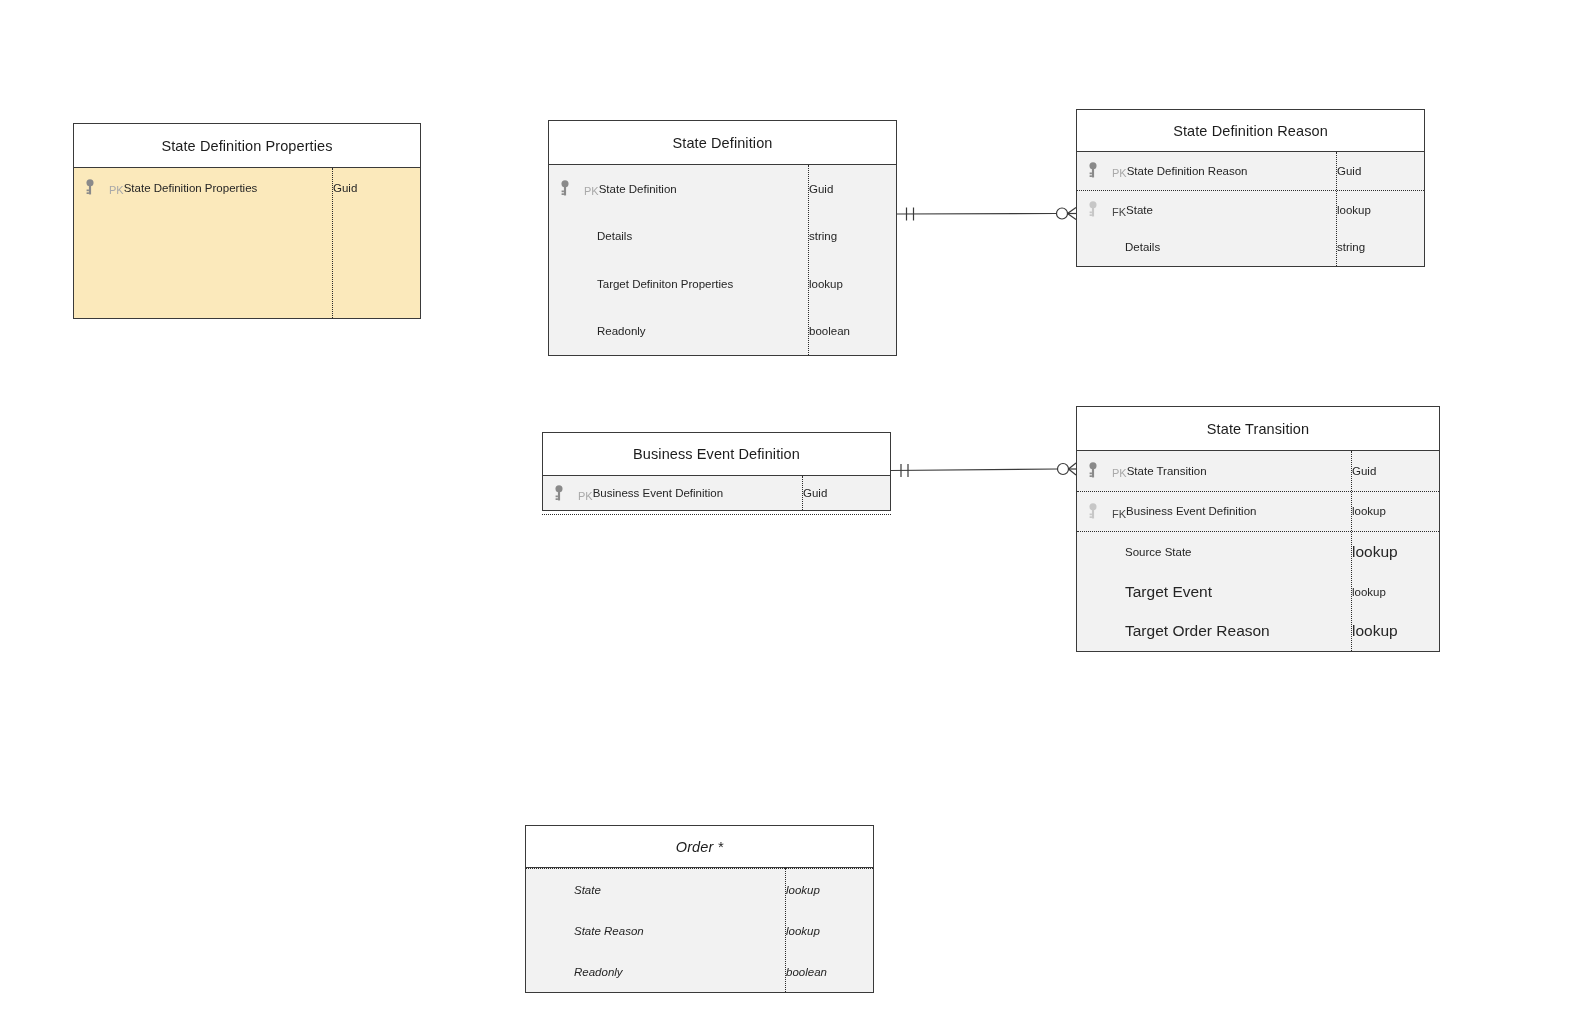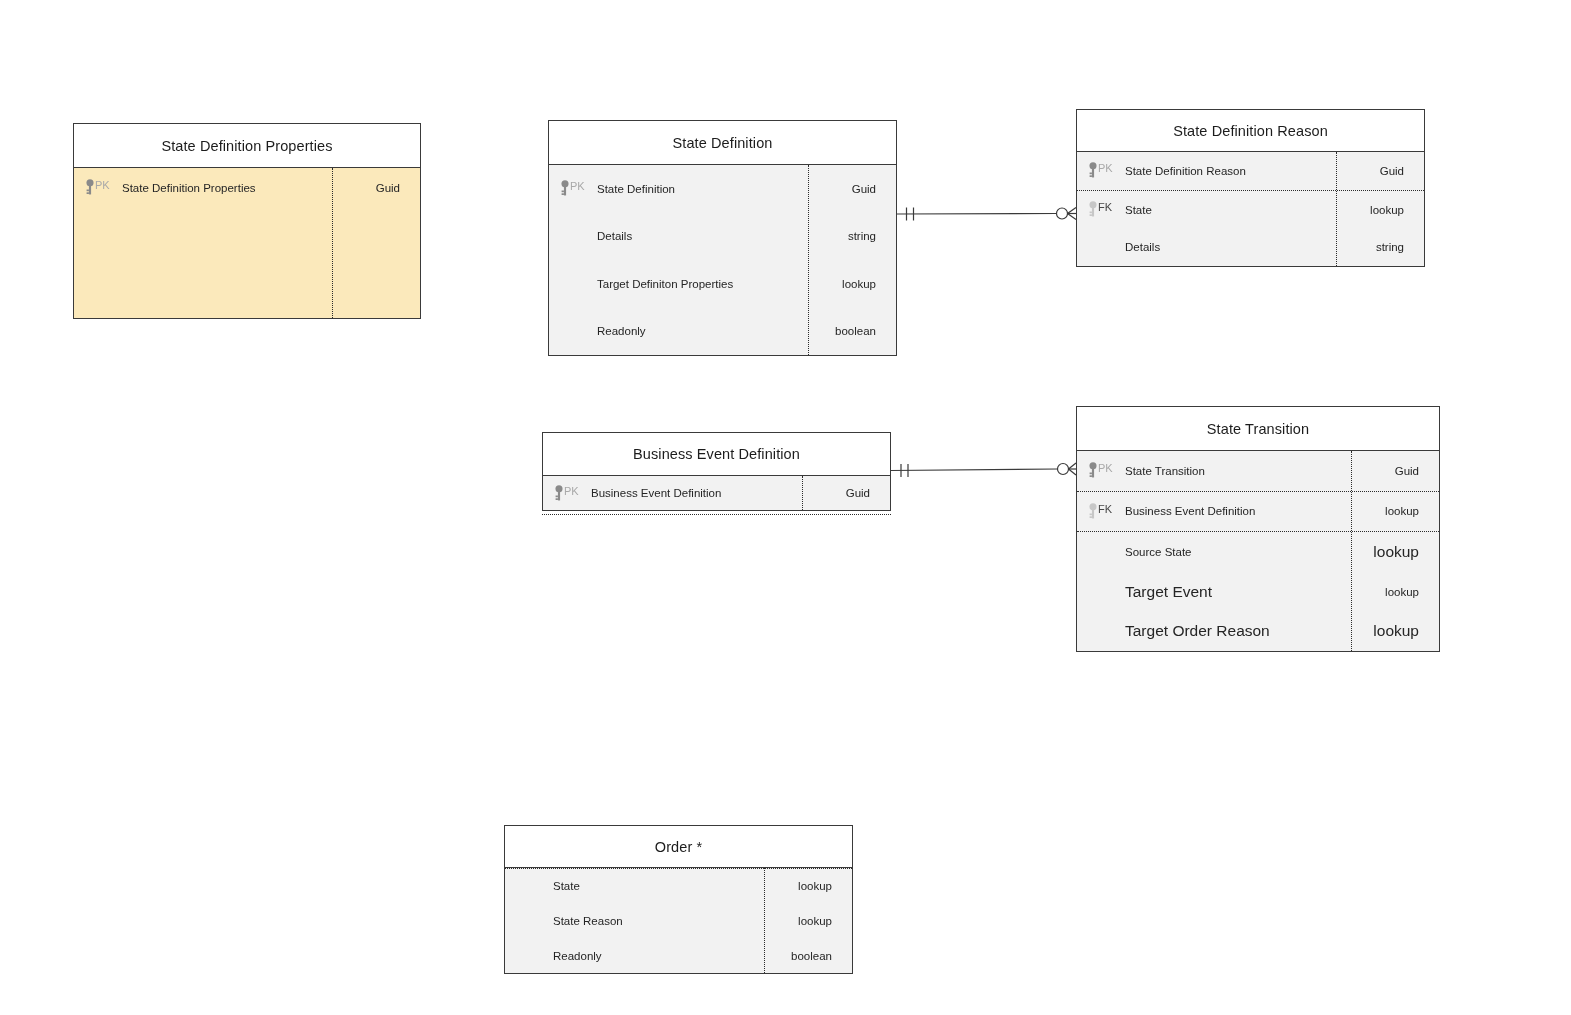--- a/index.html
+++ b/index.html
@@ -13,45 +13,45 @@
   .entity-title{font-size:14.5px;letter-spacing:.1px;color:#1c1c1c;}
   .entity-body{position:relative;flex:1 1 auto;display:flex;flex-direction:column;background:#F2F2F2;}
   .entity--highlight .entity-body{background:#FBE9BB;}
   
   .entity-body::after{content:"";position:absolute;top:0;bottom:0;right:87px;border-left:1.3px dotted #2b2b2b;}
 
   .erow{display:flex;align-items:center;flex:1 1 0;box-sizing:border-box;min-height:0;}
   .erow.fixed{flex:0 0 39px;}
   .erow.div-top{border-top:1.3px dotted #2b2b2b;}
   .keyarea{flex:0 0 37px;display:flex;align-items:center;padding-left:11px;box-sizing:content-box;}
-  .keybadge{display:inline-flex;align-items:flex-start;gap:0;}
+  .keybadge{display:inline-flex;align-items:flex-end;gap:14px;}
   .keyglyph{width:10px;height:17px;display:block;}
   .keylabel{font-size:11px;}
   .kb-pk .keyglyph{fill:#8a8a8a;}
   .kb-pk .keylabel{color:#a9a9a9;}
   .kb-fk .keyglyph{fill:#c7c7c7;}
   .kb-fk .keylabel{color:#474747;}
   .fname{flex:1 1 auto;font-size:11.5px;color:#252525;padding-right:6px;white-space:nowrap;overflow:hidden;}
-  .ftype{flex:0 0 87px;font-size:11.5px;color:#252525;text-align:right;padding-right:20px;box-sizing:border-box;}
+  .ftype{flex:0 0 87px;font-size:11.5px;color:#252525;text-align:left;padding-right:20px;box-sizing:border-box;}
   .fname.big,.ftype.big{font-size:15.5px;}
 
   
   .entity--sdp{left:73px;top:123px;width:348px;height:196px;}
   .entity--sdp .entity-header{height:43px;}
   .entity--sd{left:548px;top:120px;width:349px;height:236px;}
   .entity--sd .entity-header{height:43px;}
   .entity--sdr{left:1076px;top:109px;width:349px;height:158px;}
   .entity--sdr .entity-header{height:41px;}
   .entity--bed{left:542px;top:432px;width:349px;height:79px;}
   .entity--bed .entity-header{height:42px;}
   
   .entity--bed::after{content:"";position:absolute;left:-1px;right:-1px;bottom:-4.5px;border-top:1.4px dotted #2b2b2b;}
   .entity--st{left:1076px;top:406px;width:364px;height:246px;}
   .entity--st .entity-header{height:43px;}
-  .entity--order{left:504px;top:825px;width:349px;height:149px;}
+  .entity--order{left:525px;top:825px;width:349px;height:168px;font-style:italic;}
   .entity--order .entity-header{height:41px;}
 
   
   #rels{position:absolute;left:0;top:0;width:1571px;height:1015px;pointer-events:none;}
 </style>
 </head>
 <body>
 
 <div id="canvas">
 

